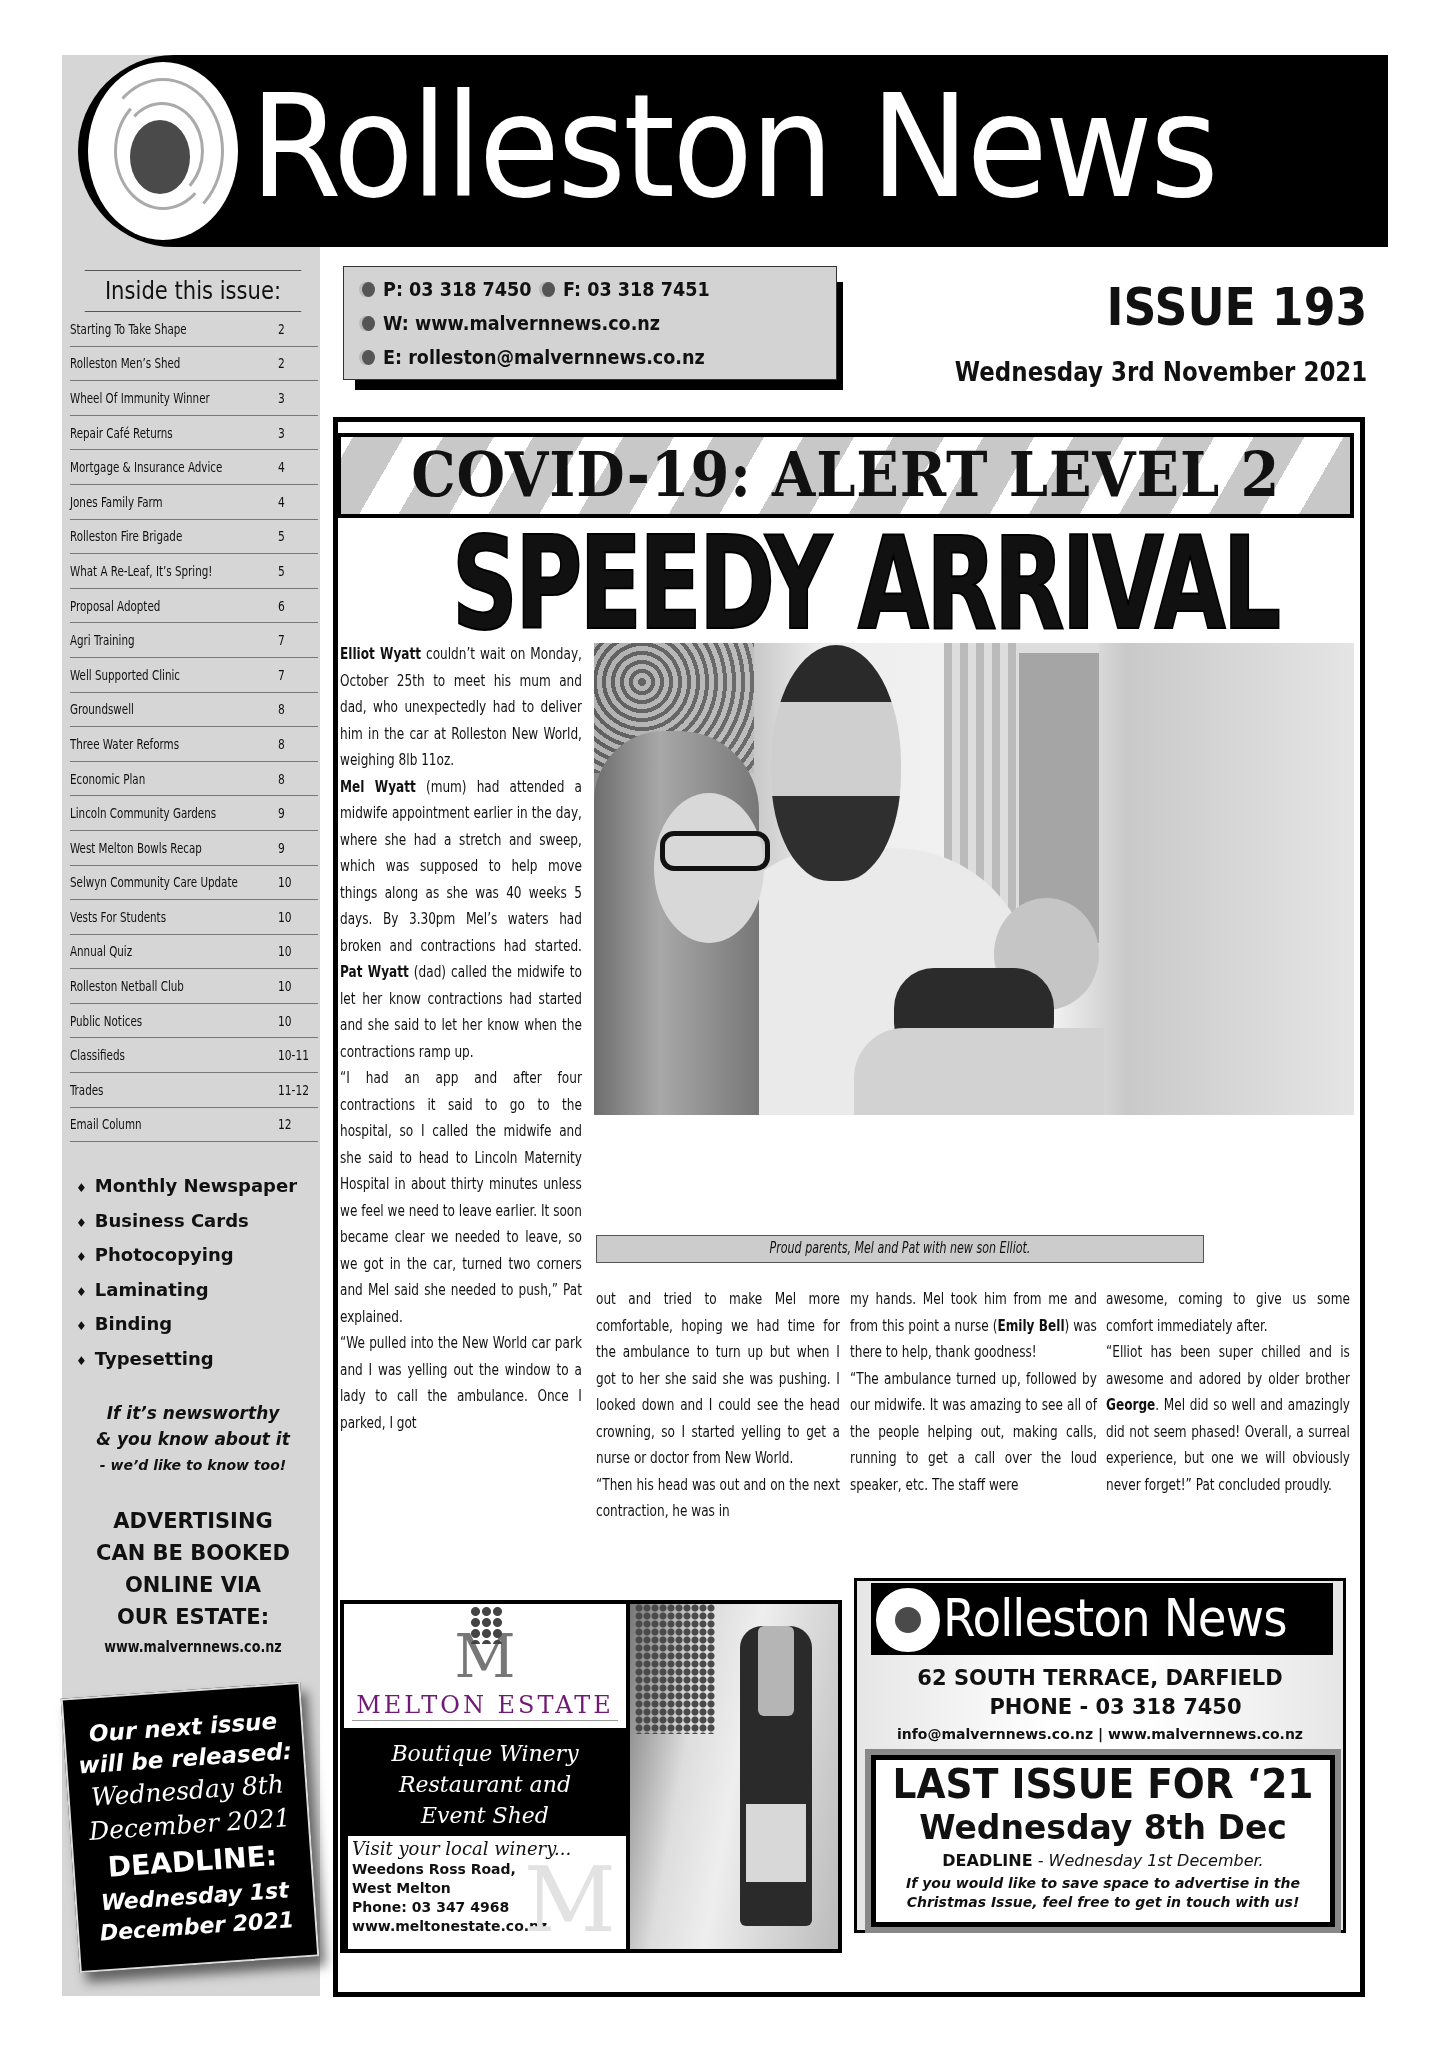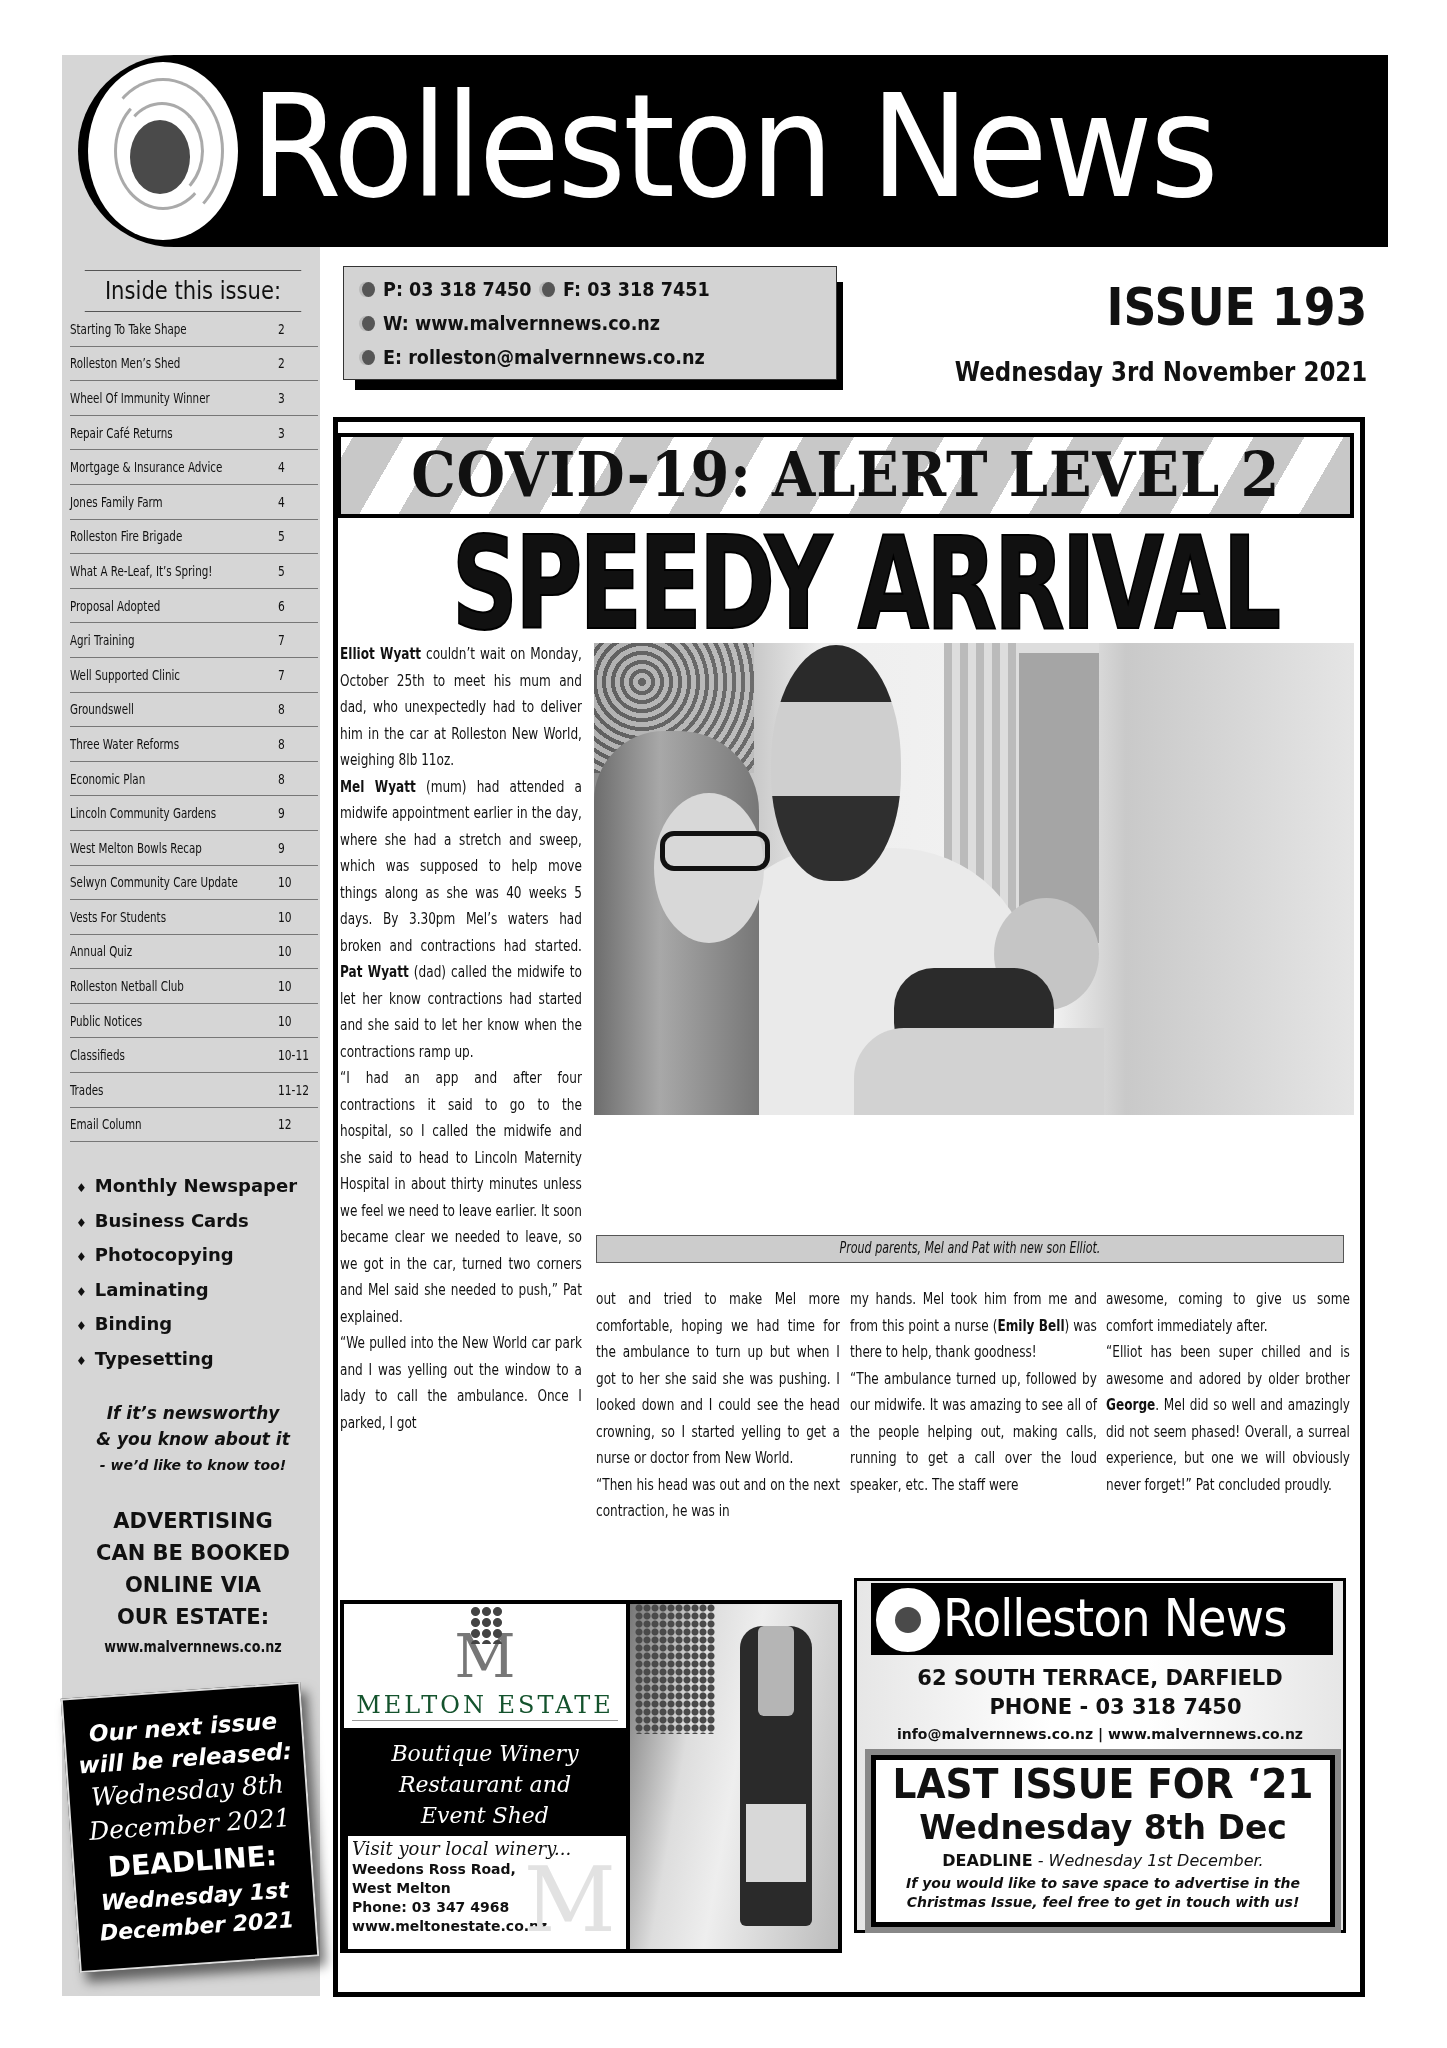--- a/index.html
+++ b/index.html
@@ -76,29 +76,29 @@
   .photo .woman-face { position: absolute; left: 60px; top: 150px; width: 110px; height: 150px; border-radius: 50%; background: #d8d8d8; }
   .photo .glasses { position: absolute; left: 66px; top: 188px; width: 110px; height: 40px; border: 5px solid #111; border-radius: 14px; }
   .photo .man-head { position: absolute; left: 177px; top: 2px; width: 130px; height: 236px; border-radius: 50% 50% 45% 45%; background: linear-gradient(#2a2a2a 0 24%, #cfcfcf 24% 64%, #2f2f2f 64%); }
   .photo .shirt { position: absolute; left: 120px; top: 205px; width: 320px; height: 270px; border-radius: 120px 140px 0 0; background: #eaeaea; }
   .photo .curtain { position: absolute; left: 350px; top: 0; width: 75px; height: 300px; background: repeating-linear-gradient(90deg, #bbb 0 8px, #ddd 8px 16px); }
   .photo .window { position: absolute; left: 425px; top: 0; width: 80px; height: 300px; background: #a5a5a5; border-top: 10px solid #ddd; }
   .photo .baby-head { position: absolute; left: 400px; top: 255px; width: 105px; height: 112px; border-radius: 50%; background: #c5c5c5; }
   .photo .baby-body { position: absolute; left: 300px; top: 325px; width: 160px; height: 95px; border-radius: 40px; background: #2b2b2b; }
   .photo .arm { position: absolute; left: 260px; top: 385px; width: 250px; height: 95px; border-radius: 50px 0 0 0; background: #d2d2d2; }
 
-  .caption { position: absolute; left: 596px; top: 1235px; width: 748px; height: 28px; background: #ccc; border: 1.5px solid #555; text-align: center; font-family: "DejaVu Sans Condensed", "DejaVu Sans", sans-serif; font-style: italic; font-size: 15px; line-height: 25px; }
+  .caption { position: absolute; left: 596px; top: 1235px; width: 608px; height: 28px; background: #ccc; border: 1.5px solid #555; text-align: center; font-family: "DejaVu Sans Condensed", "DejaVu Sans", sans-serif; font-style: italic; font-size: 15px; line-height: 25px; }
   .caption span { display: inline-block; transform: scaleX(0.82); }
 
   
   .melton { position: absolute; left: 340px; top: 1600px; width: 502px; height: 353px; border: 4px solid #000; background: #000; }
   .melton .logo-box { position: absolute; left: 0; top: 0; width: 282px; height: 124px; background: #fff; text-align: center; }
   .melton .bigM { font-family: "DejaVu Serif", serif; font-size: 60px; line-height: 68px; color: #777; margin-top: 18px; }
   .melton .grapes { position: absolute; left: 126px; top: 2px; width: 34px; height: 38px; background: radial-gradient(circle, #444 0 4px, transparent 5px) 0 0/11px 11px; }
-  .melton .brand { font-family: "DejaVu Serif", serif; font-size: 24px; letter-spacing: 3px; color: #14532d; border-bottom: 1px solid #999; margin: 0 8px; line-height: 30px; }
+  .melton .brand { font-family: "DejaVu Serif", serif; font-size: 24px; letter-spacing: 3px; color: #701a75; border-bottom: 1px solid #999; margin: 0 8px; line-height: 30px; }
   .melton .tag { position: absolute; left: 0; top: 124px; width: 282px; height: 108px; text-align: center; color: #fff; font-family: "DejaVu Serif", serif; font-style: italic; font-size: 22px; line-height: 31px; padding-top: 10px; }
   .melton .visit-box { position: absolute; left: 4px; top: 232px; width: 278px; height: 113px; background: #fff; padding: 2px 0 0 4px; }
   .melton .visit { font-family: "DejaVu Serif", serif; font-style: italic; font-size: 18px; line-height: 22px; }
   .melton .addr { font-family: "DejaVu Sans", sans-serif; font-weight: bold; font-size: 14px; line-height: 19px; }
   .melton .ghostM { position: absolute; right: 10px; bottom: 4px; font-family: "DejaVu Serif", serif; font-size: 90px; color: #e2e2e2; line-height: 90px; }
   .melton .photo2 { position: absolute; left: 286px; top: 0; width: 208px; height: 345px; background: linear-gradient(100deg, #777 0%, #ddd 30%, #eee 50%, #bbb 100%); overflow: hidden; }
   .melton .bottle { position: absolute; left: 110px; top: 22px; width: 72px; height: 300px; border-radius: 22px 22px 6px 6px; background: #2a2a2a; }
   .melton .bottle-neck { position: absolute; left: 128px; top: 22px; width: 36px; height: 90px; background: #b5b5b5; border-radius: 6px; }
   .melton .bottle-label { position: absolute; left: 116px; top: 200px; width: 60px; height: 78px; background: #d8d8d8; }
   .melton .flower { position: absolute; left: 5px; top: 0; width: 80px; height: 130px; background: radial-gradient(circle, #4a4a4a 0 3px, transparent 4px) 0 0/8px 8px; }

